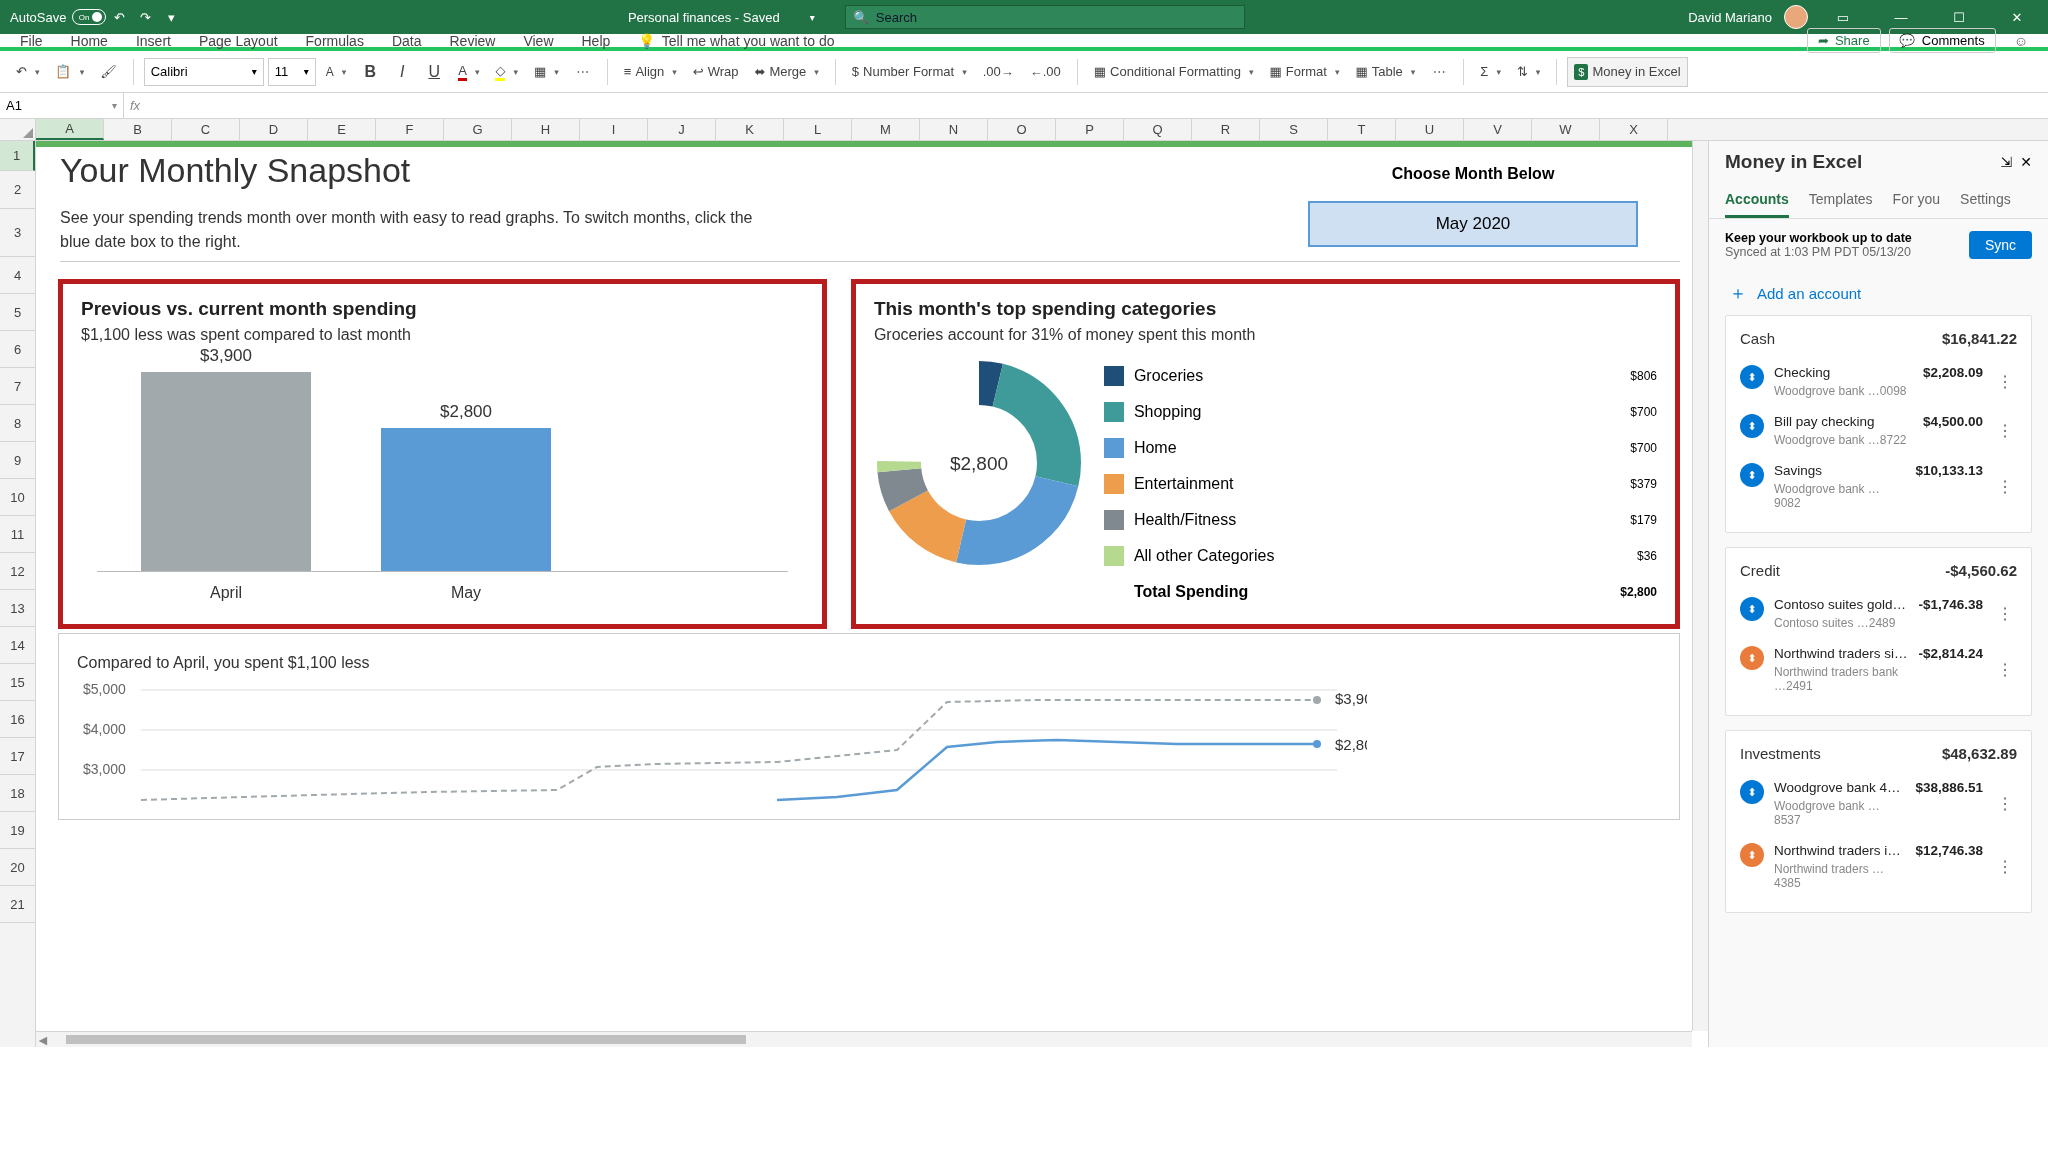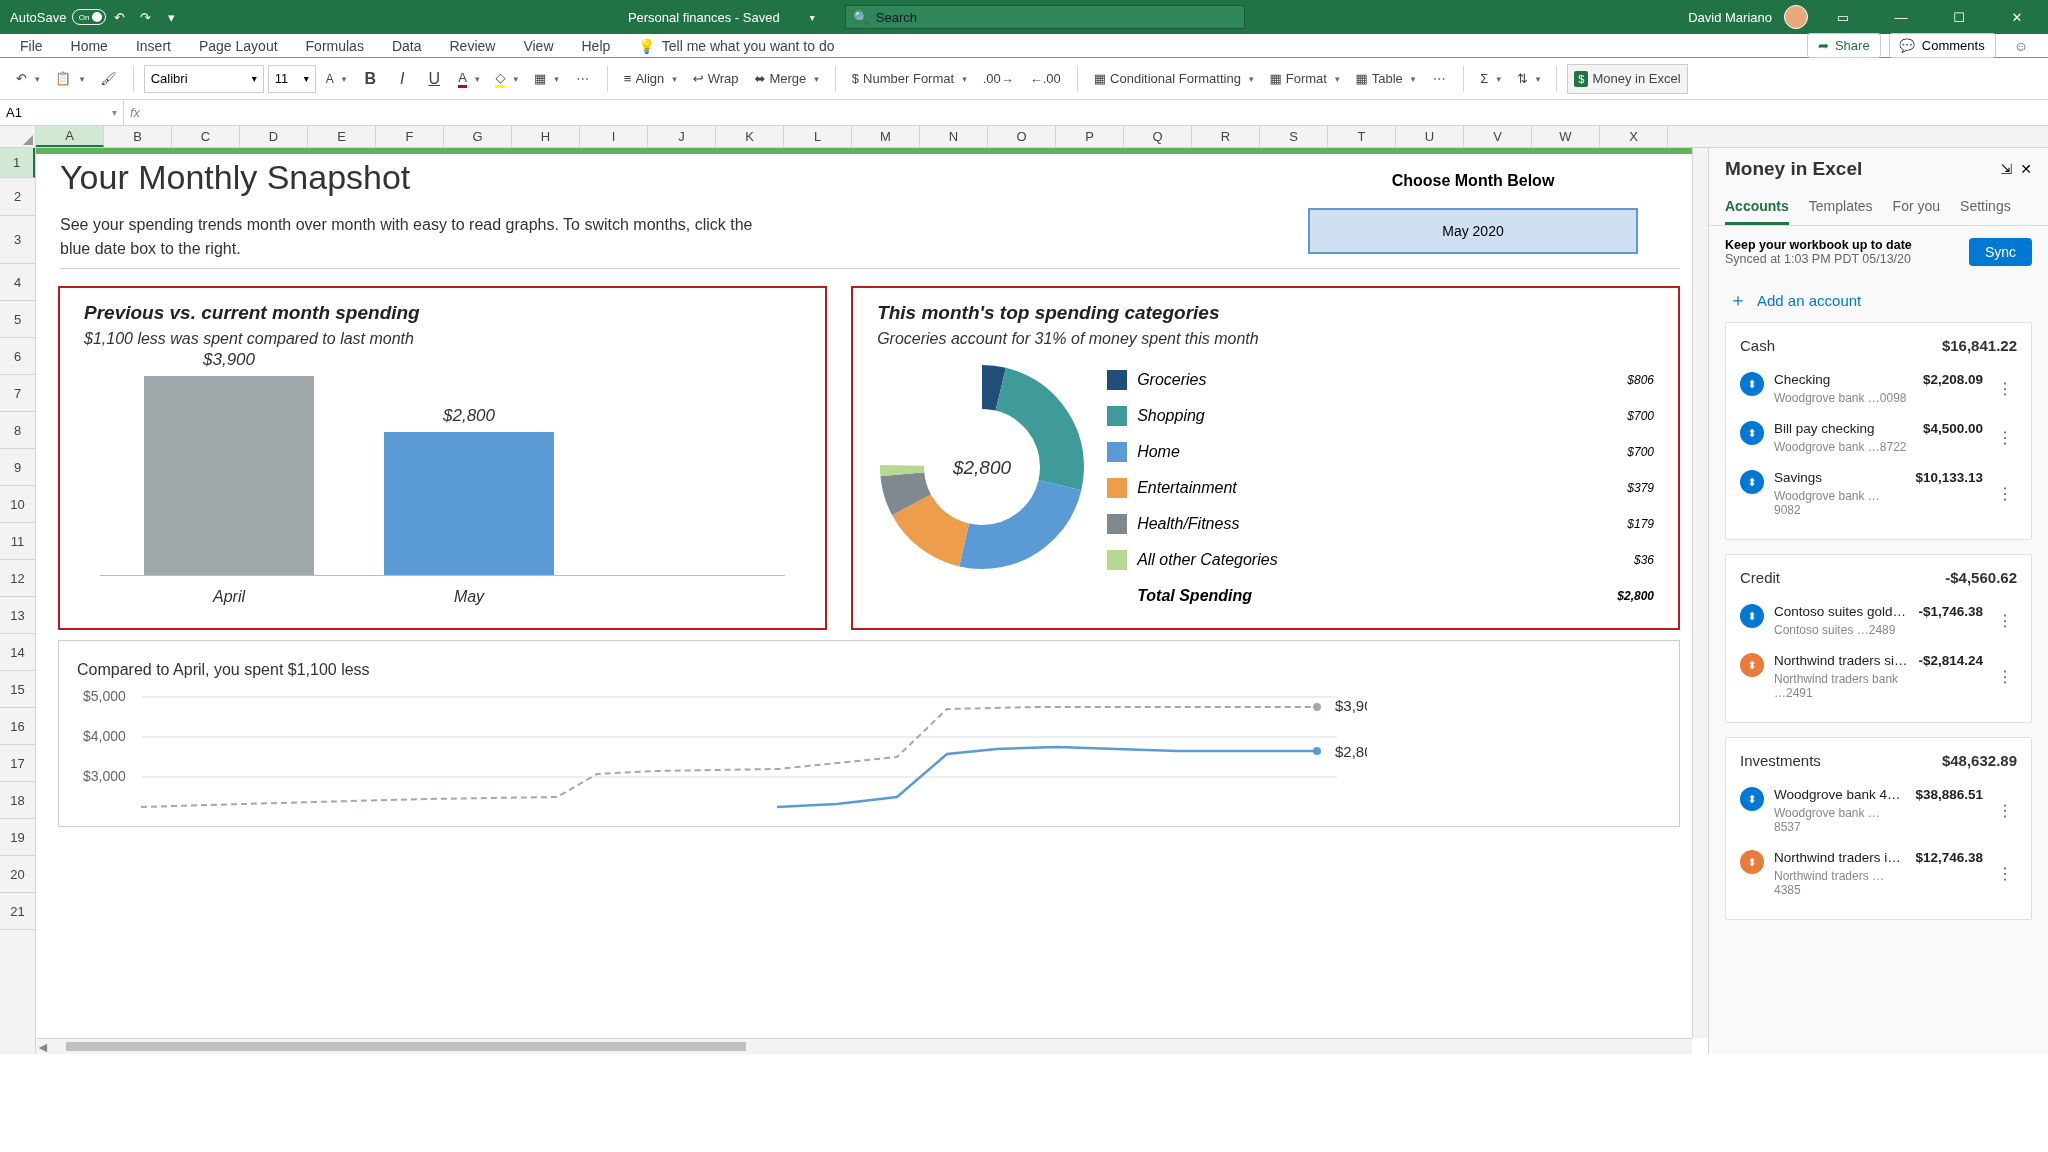--- a/index.html
+++ b/index.html
@@ -11,21 +11,21 @@
 .toggle { width:34px; height:16px; border:1px solid #fff; border-radius:10px; background:#217346; display:flex; align-items:center; padding:0 3px; justify-content:flex-end; font-size:8px; }
 .toggle .knob { width:10px; height:10px; border-radius:50%; background:#fff; }
 .tb-icon { width:22px; height:22px; display:flex; align-items:center; justify-content:center; margin:0 2px; cursor:pointer; }
 .titlebar .center { flex:1; display:flex; align-items:center; justify-content:center; gap:30px; }
 .search-box { display:flex; align-items:center; background:#2f8658; border:1px solid #1a5c38; width:400px; height:24px; padding:0 8px; gap:6px; }
 .titlebar .right { display:flex; align-items:center; gap:12px; margin-right:8px; }
 .avatar { width:24px; height:24px; border-radius:50%; background:#e8a87c; border:1px solid #fff; }
 .win-btn { width:46px; height:34px; display:flex; align-items:center; justify-content:center; font-size:13px; }
 
 
-.menu { height:24px; display:flex; align-items:center; border-bottom:1px solid #22c55e; padding:4px 6px; font-size:14px; gap:0; }
+.menu { height:17px; display:flex; align-items:center; border-bottom:4px solid #22c55e; padding:4px 6px; font-size:14px; gap:0; }
 .menu .mi { padding:6px 14px; color:#444; cursor:pointer; }
 .menu .spacer { flex:1; }
 .menu .share-btn { display:flex; align-items:center; gap:6px; border:1px solid #ccc; border-radius:3px; padding:4px 10px; margin:0 4px; font-size:13px; cursor:pointer; }
 .menu .share-btn.green { color:#217346; }
 
 
 .ribbon { height:42px; display:flex; align-items:center; border-bottom:1px solid #d4d4d4; padding:0 10px; gap:4px; }
 .rbtn { height:30px; min-width:28px; padding:0 6px; display:flex; align-items:center; justify-content:center; color:#444; cursor:pointer; gap:4px; font-size:13px; }
 .rbtn.bordered { border:1px solid #ccc; }
 .rsel { border:1px solid #ccc; height:28px; padding:0 6px; display:flex; align-items:center; background:#fff; gap:4px; font-size:13px; }
@@ -51,25 +51,25 @@
 .row-hdr.sel { background:#d2e8d4; border-right:2px solid #217346; }
 .sheet-area { flex:1; display:flex; height:906px; }
 .sheet { flex:1; position:relative; overflow:hidden; }
 .green-strip { position:absolute; top:0; left:0; right:12px; height:6px; background:#5fb35f; }
 
 .content { position:absolute; top:10px; left:24px; right:40px; }
 .title { font-size:34px; font-weight:400; color:#333; }
 .subtitle { font-size:16px; color:#333; margin-top:16px; max-width:700px; line-height:1.5; }
 .month-sel { position:absolute; top:14px; right:30px; width:330px; text-align:center; }
 .month-sel .lbl { font-size:16px; font-weight:600; }
-.month-sel .box { margin-top:18px; border:2px solid #5b9bd5; background:#cfe0f3; height:46px; display:flex; align-items:center; justify-content:center; font-size:14px; }
+.month-sel .box { margin-top:18px; border:2px solid #5b9bd5; background:#cfe0f3; height:46px; display:flex; align-items:center; justify-content:center; font-size:17px; }
 .hr { position:absolute; top:120px; left:24px; right:28px; height:1px; background:#ccc; }
 
 .cards { position:absolute; top:138px; left:22px; right:28px; display:flex; gap:24px; }
-.card { border:2px solid #b91c1c; padding:14px 24px; flex:1;font-style:italic; }
+.card { border:5px solid #b91c1c; padding:14px 18px; flex:1; }
 .card-title { font-size:19px; font-weight:600; color:#222; }
 .card-sub { font-size:16px; color:#333; margin-top:6px; }
 
 
 .barchart { margin-top:12px; height:250px; position:relative; }
 .bar { position:absolute; bottom:34px; width:170px; }
 .bar .lbl-top { text-align:center; font-size:17px; color:#333; margin-bottom:6px; }
 .bar .rect { width:100%; }
 .bar .lbl-bot { text-align:center; font-size:16px; color:#333; margin-top:12px; position:absolute; width:100%; }
 

